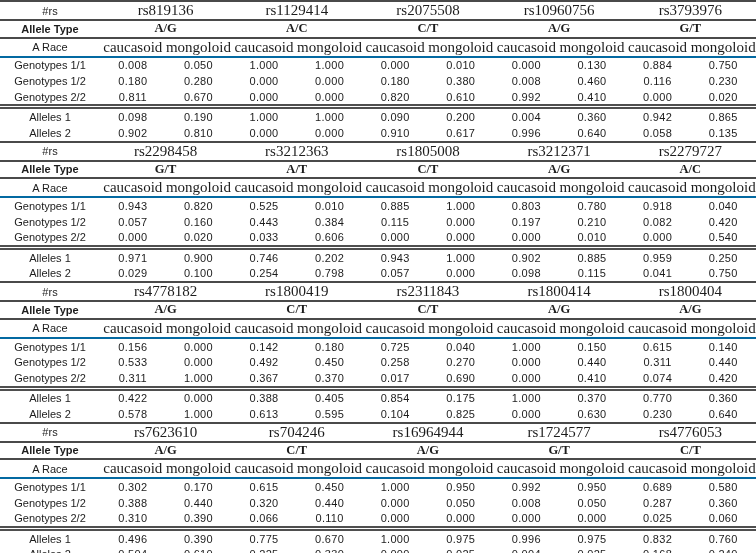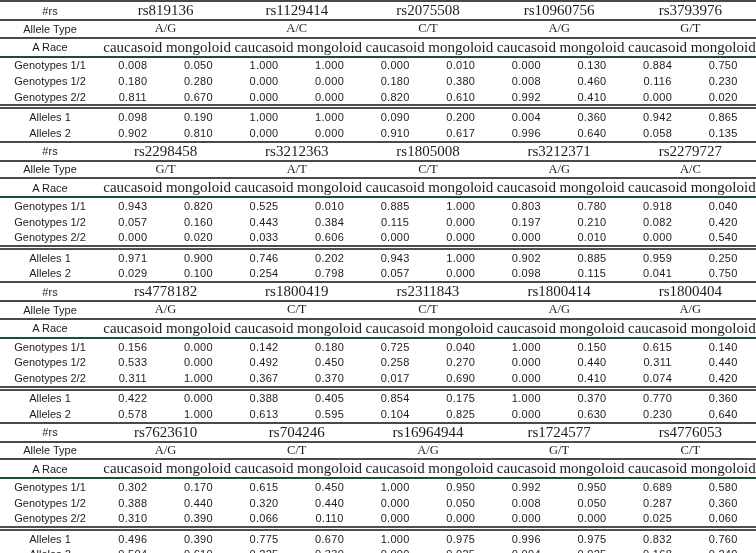--- a/index.html
+++ b/index.html
@@ -21,22 +21,22 @@
     white-space: nowrap;
     overflow: hidden;
   }
   .serif { font-family: "Liberation Serif", serif; }
   .label-cell { font-size: 11px; }
   .rs-cell    { font-size: 15px; }
   .type-cell  { font-size: 12.5px; }
   .race-cell  { font-size: 15px; }
   .num        { font-size: 11px; letter-spacing: 0.3px; }
   tr.rs-row td   { border-bottom: 2px solid #4a4a4a; }
-  tr.type-row td { border-bottom: 2px solid #4a4a4a; }
-  tr.race-row td { border-bottom: 2px solid #14532d; }
+  tr.type-row td { border-bottom: 2px solid #4a4a4a; font-weight: bold; }
+  tr.race-row td { border-bottom: 2px solid #0369a1; }
   tr.g22-row td  { border-bottom: 5px double #4f4f4f; }
   tr.a2-row td   { border-bottom: 2px solid #4a4a4a; margin-left: 39px; }
 </style>
 </head>
 <body>
 
 <table class="freq">
   <colgroup>
     <col style="width:100px">
     <col style="width:65.6px">

